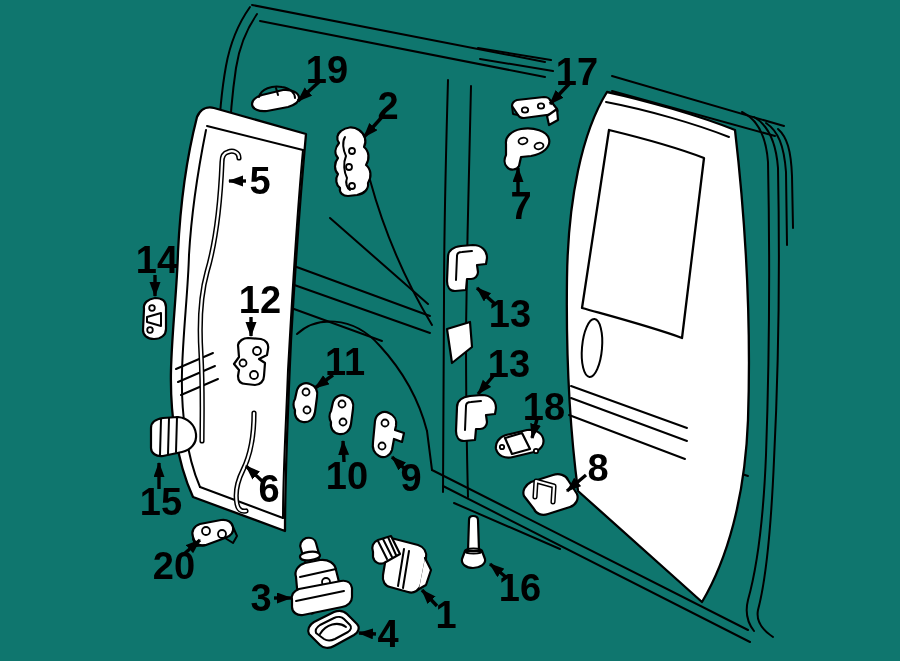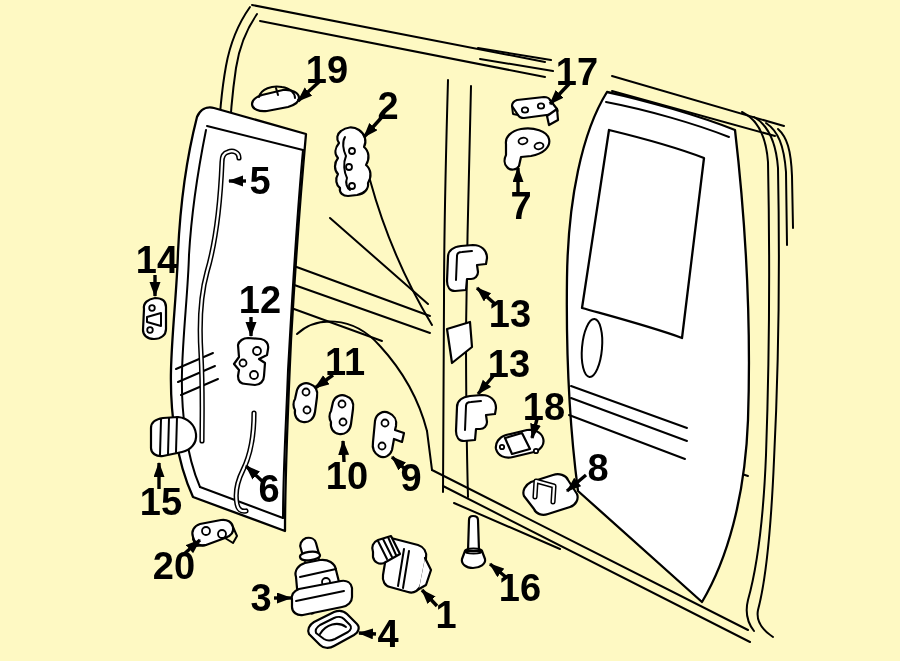--- a/index.html
+++ b/index.html
@@ -1,17 +1,17 @@
 <!DOCTYPE html>
 <html><head>
 <meta charset="utf-8">
 <title>Diagram</title>
 <style>
   html,body{margin:0;padding:0;background:#ffffff;}
-  #stage{width:900px;height:661px;position:relative;background:#fef9c3;text-align:right;}
+  #stage{width:900px;height:661px;position:relative;background:#0f766e;text-align:right;}
   svg{display:block;}
   .body-line{fill:none;stroke:#000;stroke-width:2;stroke-linecap:round;stroke-linejoin:round;}
   .panel{fill:#fff;stroke:#000;stroke-width:2.3;stroke-linecap:round;stroke-linejoin:round;}
   .detail{fill:none;stroke:#000;stroke-width:2;stroke-linecap:round;stroke-linejoin:round;}
   .part{fill:#fff;stroke:#000;stroke-width:2.2;stroke-linecap:round;stroke-linejoin:round;}
   .hole{fill:#fff;stroke:#000;stroke-width:1.8;}
   .rod-outer{fill:none;stroke:#000;stroke-width:5.2;stroke-linecap:round;stroke-linejoin:round;}
   .rod-inner{fill:none;stroke:#fff;stroke-width:2.2;stroke-linecap:round;stroke-linejoin:round;}
   .callout-line{stroke:#000;stroke-width:3.4;}
   .callout-text{font-family:"Liberation Sans","DejaVu Sans",sans-serif;font-weight:bold;font-size:38px;fill:#000;}

